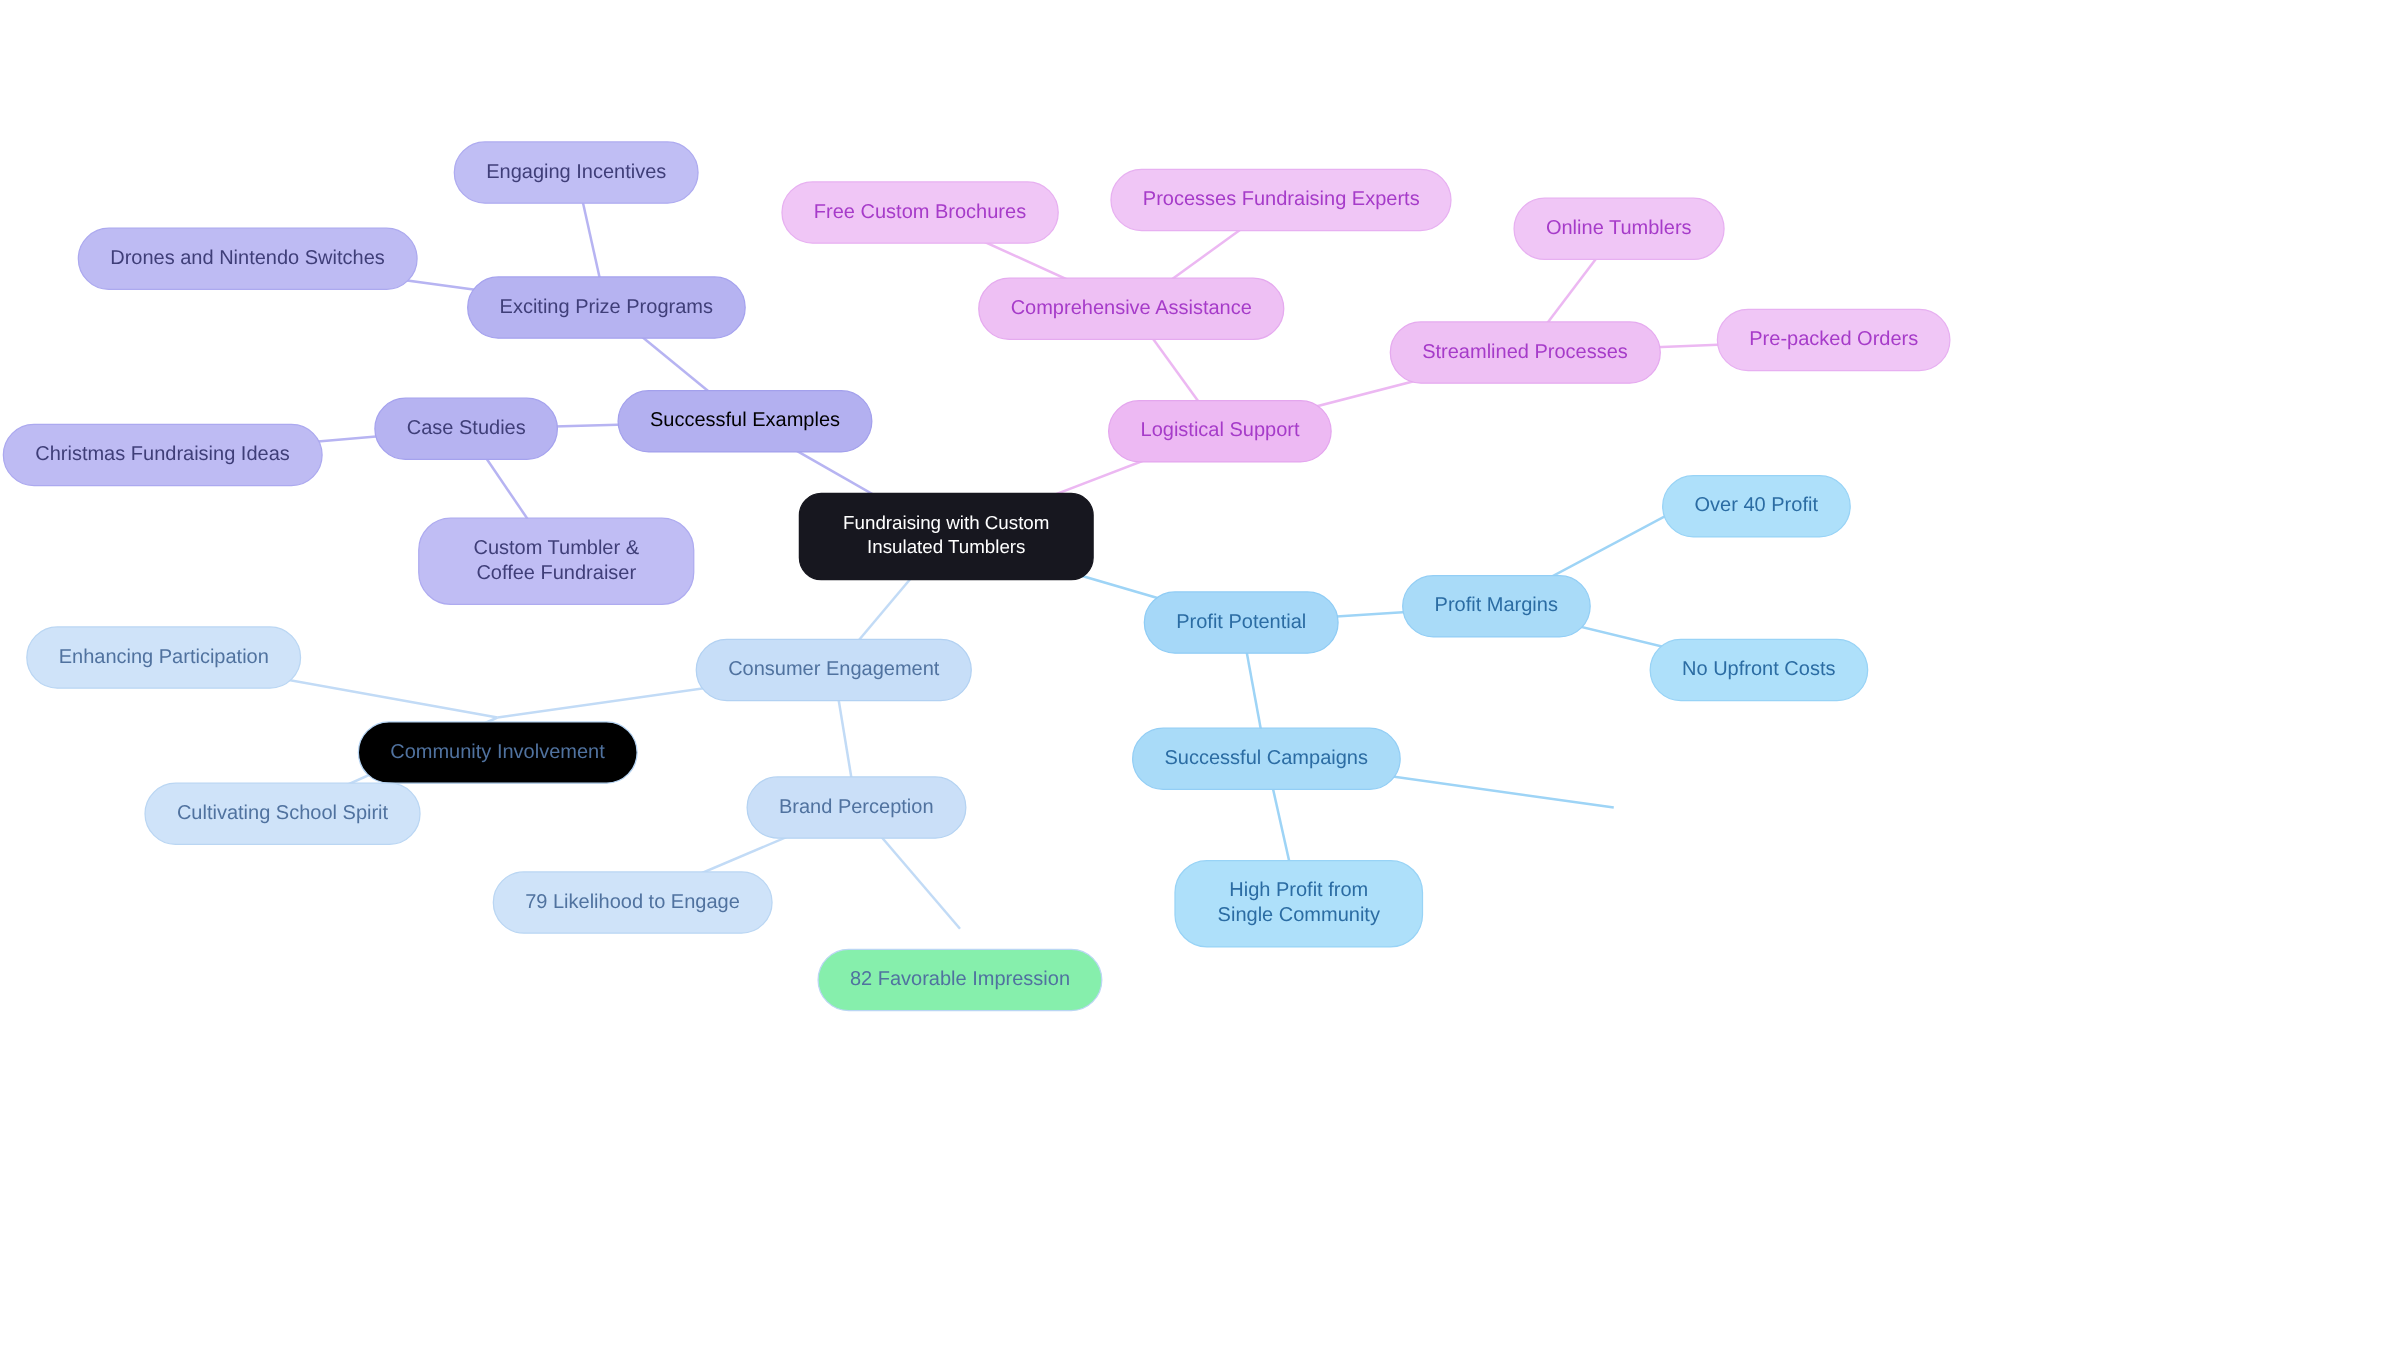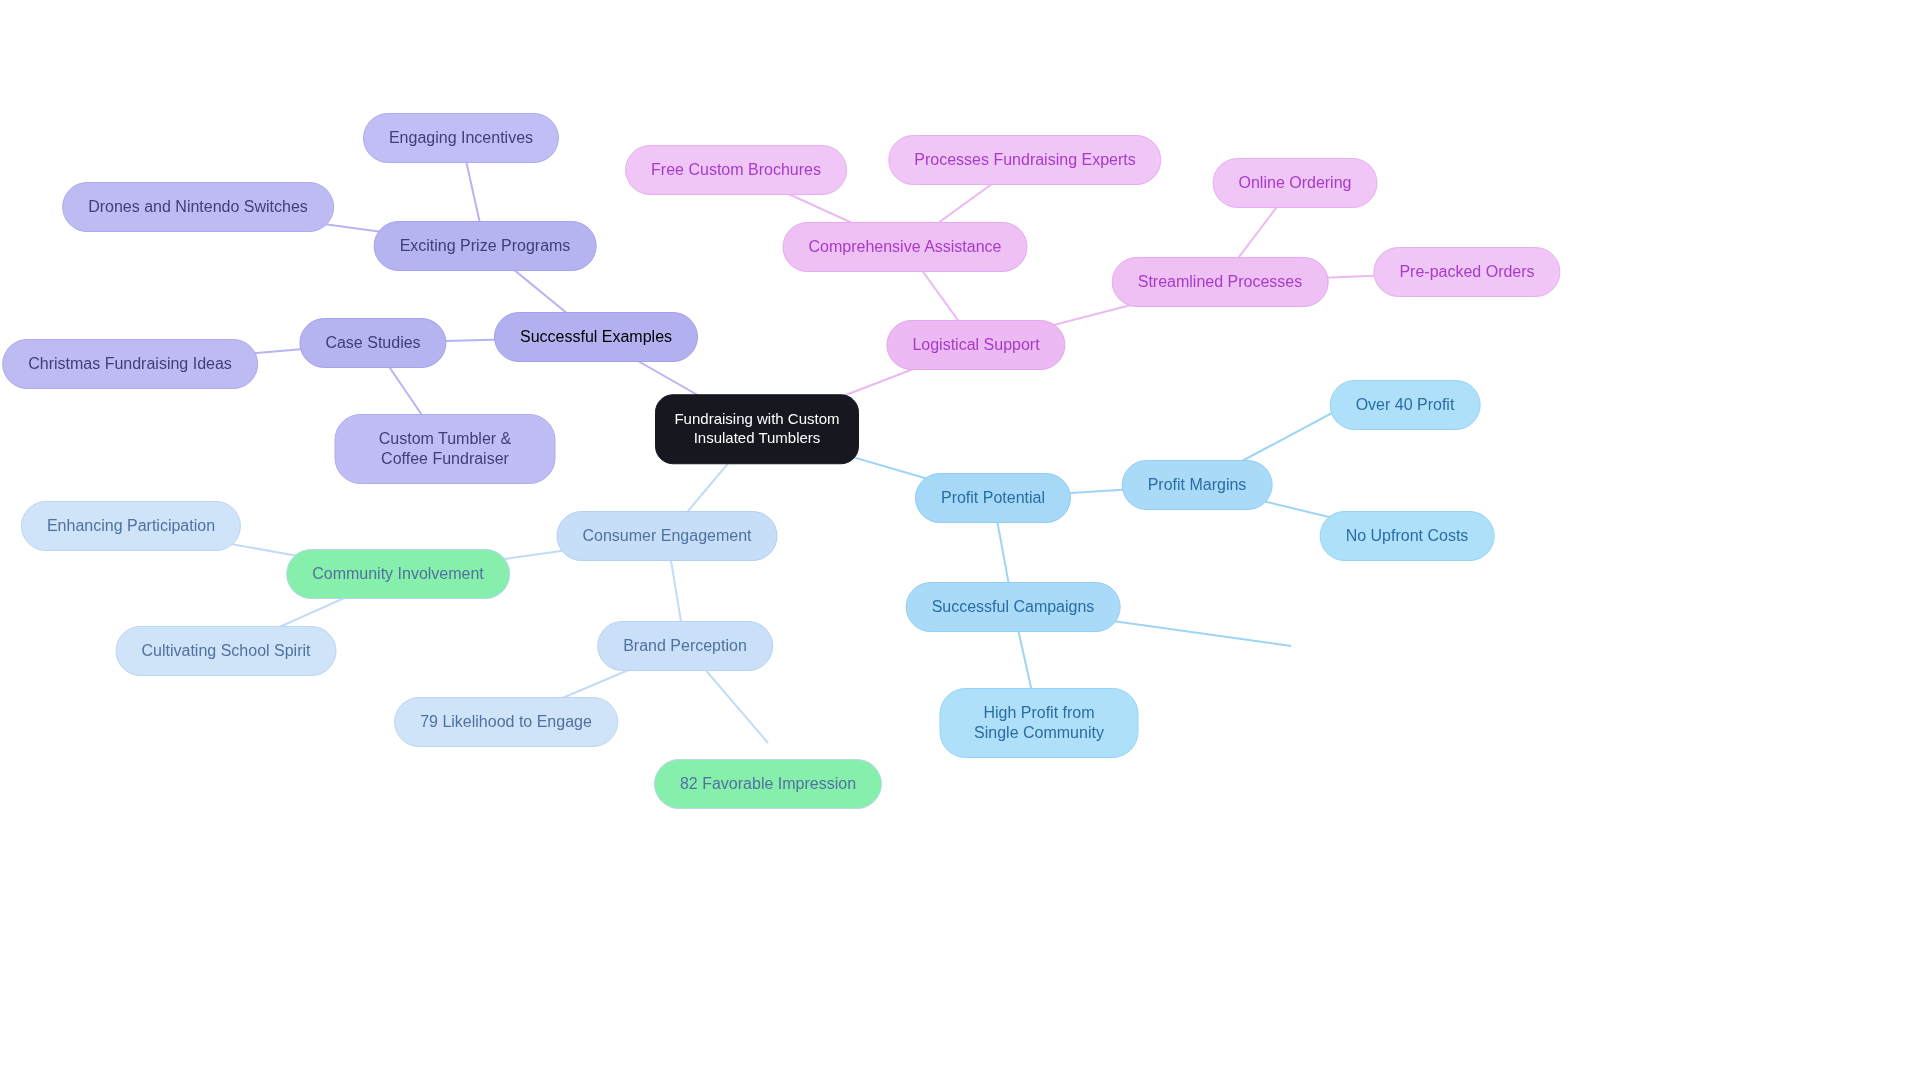--- a/index.html
+++ b/index.html
@@ -74,41 +74,41 @@
       <line x1="1013" y1="607" x2="1291" y2="646" stroke="#9ed4f6" stroke-width="2"></line>
       <line x1="1013" y1="607" x2="1039" y2="723" stroke="#9ed4f6" stroke-width="2"></line>
       <line x1="757" y1="429" x2="667" y2="536" stroke="#c2dbf6" stroke-width="2"></line>
       <line x1="667" y1="536" x2="398" y2="574" stroke="#c2dbf6" stroke-width="2"></line>
       <line x1="398" y1="574" x2="131" y2="526" stroke="#c2dbf6" stroke-width="2"></line>
       <line x1="398" y1="574" x2="226" y2="651" stroke="#c2dbf6" stroke-width="2"></line>
       <line x1="667" y1="536" x2="685" y2="646" stroke="#c2dbf6" stroke-width="2"></line>
       <line x1="685" y1="646" x2="506" y2="722" stroke="#c2dbf6" stroke-width="2"></line>
       <line x1="685" y1="646" x2="768" y2="743" stroke="#c2dbf6" stroke-width="2"></line>
     </svg>
-<div class="node root wrap" style="left: 757px; top: 429px; background: rgb(23, 23, 31); border-color: rgb(23, 23, 31); color: rgb(255, 255, 255); width: 204px;">Fundraising with Custom Insulated Tumblers</div>
+<div class="node root wrap" style="left: 757px; top: 429px; background: rgb(23, 23, 31); border-color: rgb(23, 23, 31); color: rgb(255, 255, 255); width: 236px;">Fundraising with Custom Insulated Tumblers</div>
     <div class="node" style="left: 596px; top: 337px; background: rgb(179, 176, 240); border-color: rgb(163, 160, 236); color: #000000;">Successful Examples</div>
     <div class="node" style="left: 485px; top: 246px; background: rgb(182, 179, 241); border-color: rgb(165, 162, 238); color: rgb(63, 62, 120);">Exciting Prize Programs</div>
     <div class="node" style="left: 461px; top: 138px; background: rgb(192, 190, 244); border-color: rgb(174, 171, 240); color: rgb(63, 62, 120);">Engaging Incentives</div>
     <div class="node" style="left: 198px; top: 207px; background: rgb(190, 187, 243); border-color: rgb(172, 169, 239); color: rgb(63, 62, 120);">Drones and Nintendo Switches</div>
     <div class="node" style="left: 373px; top: 343px; background: rgb(182, 179, 241); border-color: rgb(165, 162, 238); color: rgb(63, 62, 120);">Case Studies</div>
     <div class="node" style="left: 130px; top: 364px; background: rgb(190, 187, 243); border-color: rgb(172, 169, 239); color: rgb(63, 62, 120);">Christmas Fundraising Ideas</div>
     <div class="node wrap" style="left: 445px; top: 449px; background: rgb(192, 189, 244); border-color: rgb(174, 171, 240); color: rgb(63, 62, 120); width: 221px;">Custom Tumbler &amp; Coffee Fundraiser</div>
     <div class="node" style="left: 976px; top: 345px; background: rgb(237, 185, 243); border-color: rgb(228, 166, 238); color: rgb(166, 59, 201);">Logistical Support</div>
     <div class="node" style="left: 905px; top: 247px; background: rgb(238, 192, 244); border-color: rgb(229, 170, 239); color: rgb(166, 59, 201);">Comprehensive Assistance</div>
     <div class="node" style="left: 736px; top: 170px; background: rgb(240, 198, 246); border-color: rgb(231, 176, 241); color: rgb(166, 59, 201);">Free Custom Brochures</div>
     <div class="node" style="left: 1025px; top: 160px; background: rgb(240, 198, 246); border-color: rgb(231, 176, 241); color: rgb(166, 59, 201);">Processes Fundraising Experts</div>
     <div class="node" style="left: 1220px; top: 282px; background: rgb(238, 192, 244); border-color: rgb(229, 170, 239); color: rgb(166, 59, 201);">Streamlined Processes</div>
-    <div class="node" style="left: 1295px; top: 183px; background: rgb(240, 198, 246); border-color: rgb(231, 176, 241); color: rgb(166, 59, 201);">Online Ordering</div>
+    <div class="node" style="left: 1295px; top: 183px; background: rgb(240, 198, 246); border-color: rgb(231, 176, 241); color: rgb(166, 59, 201);">Online Tumblers</div>
     <div class="node" style="left: 1467px; top: 272px; background: rgb(240, 198, 246); border-color: rgb(231, 176, 241); color: rgb(166, 59, 201);">Pre-packed Orders</div>
     <div class="node" style="left: 993px; top: 498px; background: rgb(166, 216, 248); border-color: rgb(143, 204, 245); color: rgb(43, 108, 163);">Profit Potential</div>
     <div class="node" style="left: 1197px; top: 485px; background: rgb(169, 219, 248); border-color: rgb(147, 206, 245); color: rgb(43, 108, 163);">Profit Margins</div>
     <div class="node" style="left: 1405px; top: 405px; background: rgb(174, 224, 250); border-color: rgb(152, 211, 246); color: rgb(43, 108, 163);">Over 40 Profit</div>
     <div class="node" style="left: 1407px; top: 536px; background: rgb(174, 224, 250); border-color: rgb(152, 211, 246); color: rgb(43, 108, 163);">No Upfront Costs</div>
     <div class="node" style="left: 1013px; top: 607px; background: rgb(169, 219, 248); border-color: rgb(147, 206, 245); color: rgb(43, 108, 163);">Successful Campaigns</div>
     <div class="node wrap" style="left: 1039px; top: 723px; background: rgb(174, 224, 250); border-color: rgb(152, 211, 246); color: rgb(43, 108, 163); width: 199px;">High Profit from Single Community</div>
     <div class="node" style="left: 667px; top: 536px; background: rgb(199, 222, 248); border-color: rgb(178, 209, 242); color: rgb(80, 114, 159);">Consumer Engagement</div>
-    <div class="node" style="left: 398px; top: 574px; background: #86efac; border-color: rgb(181, 211, 242); color: rgb(80, 114, 159);">Community Involvement</div>
+    <div class="node" style="left: 398px; top: 602px; background: #000000; border-color: rgb(181, 211, 242); color: rgb(80, 114, 159);">Community Involvement</div>
     <div class="node" style="left: 131px; top: 526px; background: rgb(207, 227, 249); border-color: rgb(186, 214, 243); color: rgb(80, 114, 159);">Enhancing Participation</div>
     <div class="node" style="left: 226px; top: 651px; background: rgb(207, 227, 249); border-color: rgb(186, 214, 243); color: rgb(80, 114, 159);">Cultivating School Spirit</div>
     <div class="node" style="left: 685px; top: 646px; background: rgb(202, 223, 248); border-color: rgb(181, 211, 242); color: rgb(80, 114, 159);">Brand Perception</div>
     <div class="node" style="left: 506px; top: 722px; background: rgb(207, 227, 249); border-color: rgb(186, 214, 243); color: rgb(80, 114, 159);">79 Likelihood to Engage</div>
     <div class="node" style="left: 768px; top: 743px; background: #86efac; border-color: rgb(186, 214, 243); color: rgb(80, 114, 159); margin-top: 41px;">82 Favorable Impression</div>
   </div>
 
 </body></html>

